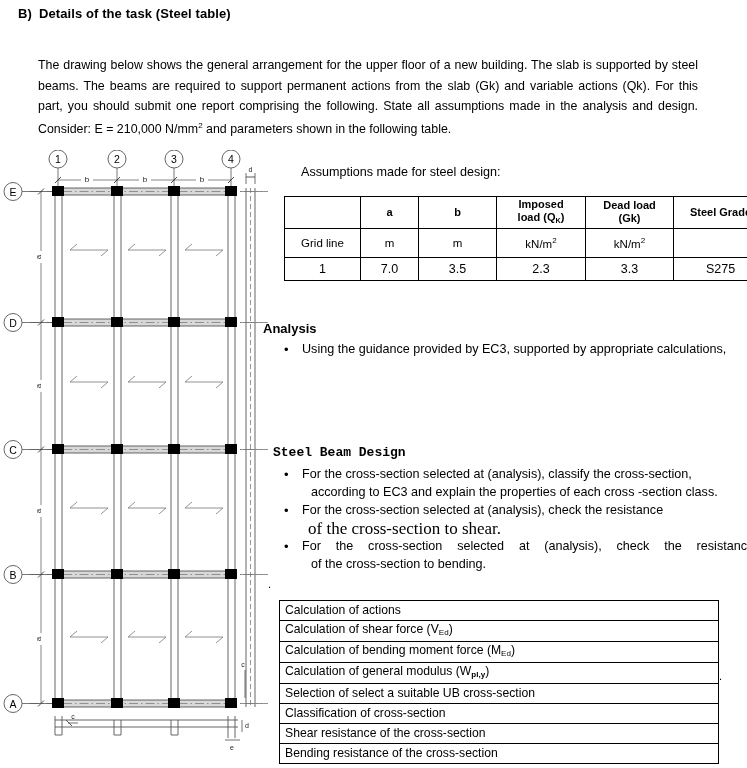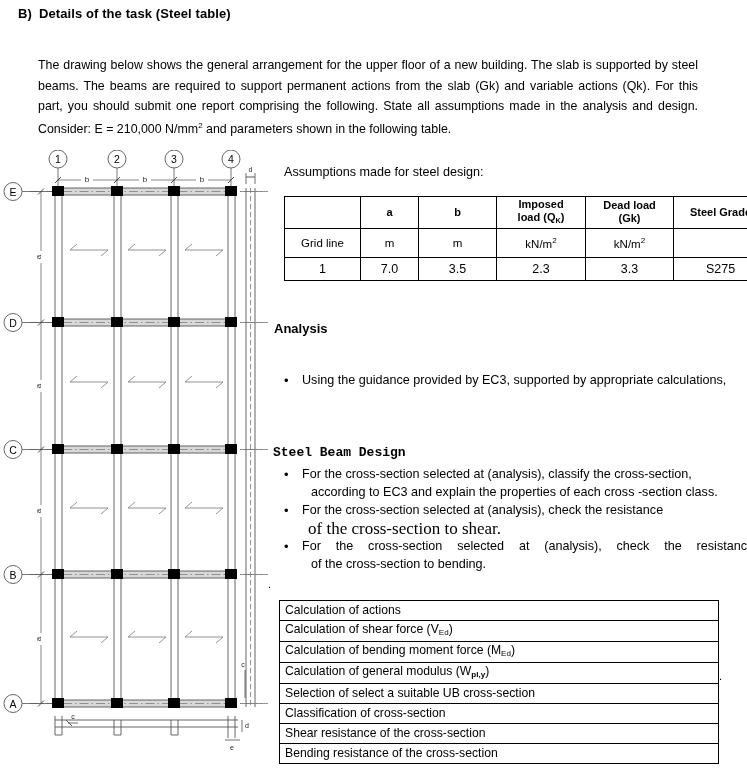--- a/index.html
+++ b/index.html
@@ -35,21 +35,21 @@
     font-size: 12.4px;
     line-height: 20.3px;
     text-align: justify;
     text-justify: inter-word;
   }
   .intro sup { font-size: 8px; vertical-align: super; }
 
   
   .assump-label {
     position: absolute;
-    left: 284px;
+    left: 301px;
     top: 165px;
     font-size: 12.6px;
   }
 
   table.params {
     position: absolute;
     left: 284px;
     top: 196px;
     width: 453px;
     border-collapse: collapse;
@@ -69,40 +69,40 @@
   table.params .gridline-cell { font-size: 12px; }
   sub { font-size: 0.66em; vertical-align: -0.25em; }
   sup.u { font-size: 0.7em; vertical-align: super; }
 
   h3.blk {
     position: absolute;
     font-size: 13px;
     font-weight: bold;
     margin: 0;
   }
-  #analysis-head { left: 274px; top: 321px; }
+  #analysis-head { left: 263px; top: 321px; }
   #design-head  { left: 273px; top: 445px; font-family: Liberation Mono, monospace; }
 
   ul.bullets {
     position: absolute;
     margin: 0;
     padding: 0;
     list-style: none;
     font-size: 12.6px;
   }
   ul.bullets li { position: relative; padding-left: 40px; margin-bottom: 1px; }
   ul.bullets li .dot {
     position: absolute;
     left: 22px;
     top: 0;
     font-size: 13px;
     line-height: 17px;
   }
   .ln { display: block; line-height: 17.5px; white-space: pre; }
-  .ln.just { white-space: normal; margin-top: 31px; }
+  .ln.just { white-space: normal; }
 
   #analysis-list { left: 262px; top: 341px; width: 480px; }
   #design-list   { left: 262px; top: 466px; width: 480px; }
 
   #analysis-list .l1 { text-align: justify; }
   .indent1 { padding-left: 9px; }
   .indent2 { padding-left: 6px; }
   .serifline { font-family: "Liberation Serif", serif; font-size: 17px; }
 
   .spaced {

